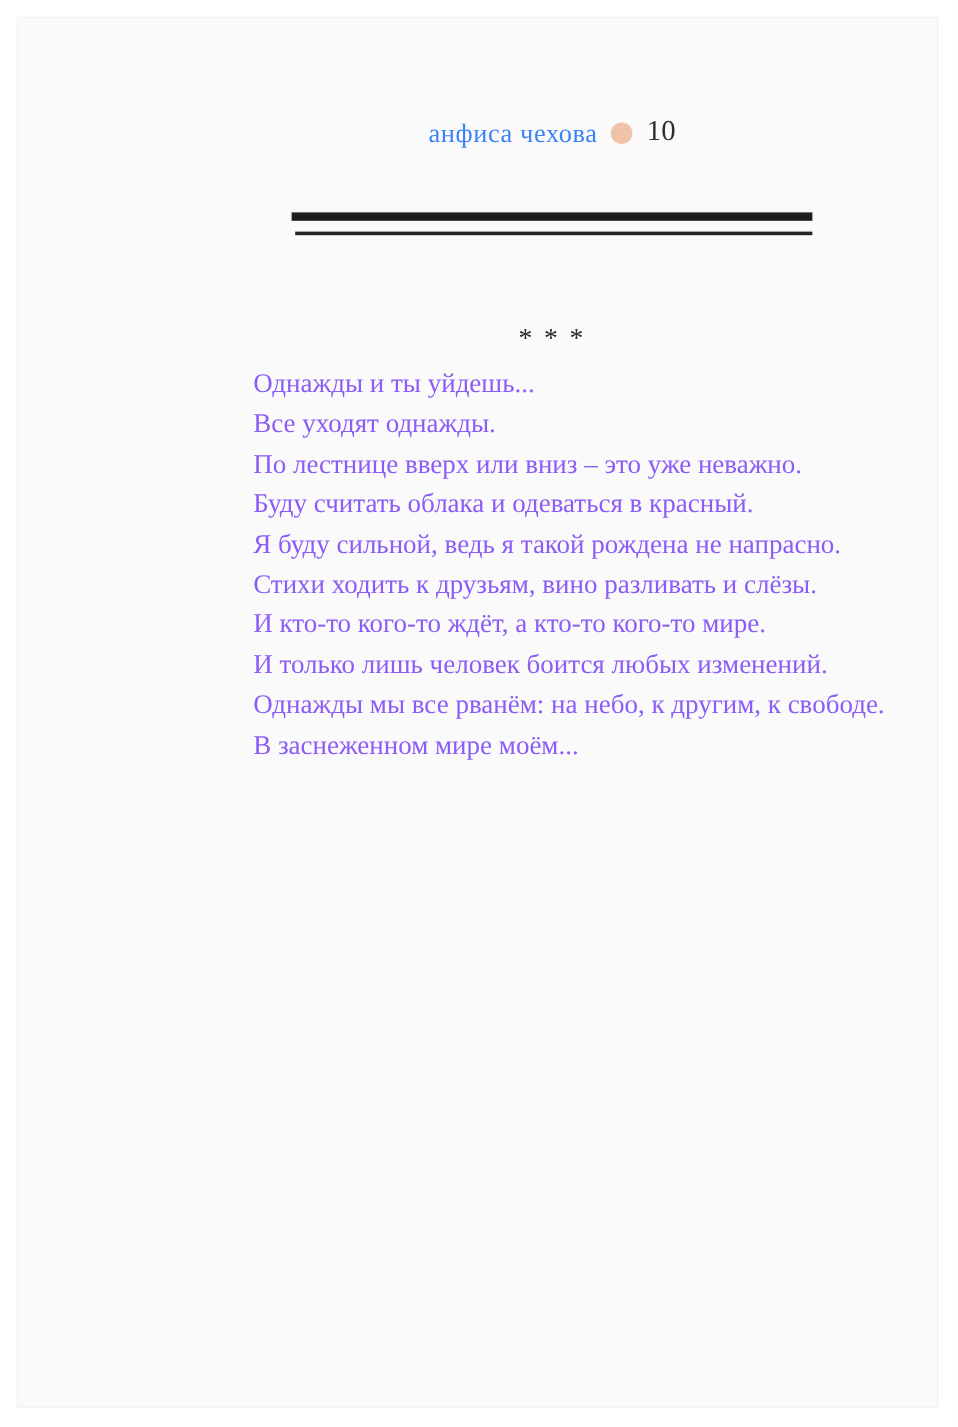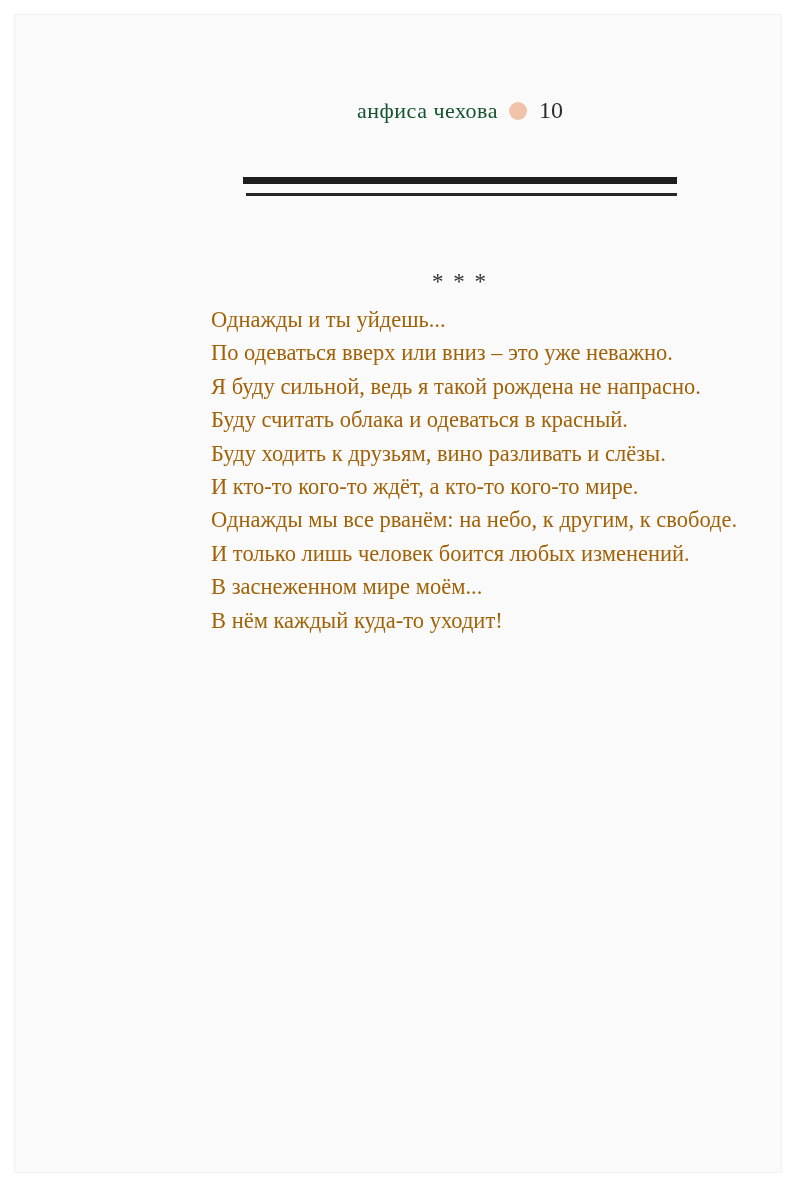--- a/index.html
+++ b/index.html
@@ -29,21 +29,21 @@
     position: absolute;
     top: 97px;
     left: 460px;
     transform: translateX(-50%);
     display: flex;
     align-items: center;
     white-space: nowrap;
   }
   .author-name {
     font-size: 22px;
-    color: #14532d;
+    color: #3b82f6;
     letter-spacing: 0.5px;
   }
   .accent-dot {
     width: 18px;
     height: 18px;
     border-radius: 50%;
     margin: 0 12px 0 11px;
     flex: 0 0 auto;
   }
   .page-number {
@@ -95,25 +95,25 @@
     <span class="author-name">анфиса чехова</span>
     <span class="accent-dot" style="background: rgb(240, 195, 168);"></span>
     <span class="page-number">10</span>
   </div>
 
   <div class="rule rule-thick" style="background: rgb(30, 30, 30);"></div>
   <div class="rule rule-thin" style="background: rgb(38, 38, 38);"></div>
 
   <div class="section-marker">* * *</div>
 
-  <div class="poem" style="color: #a16207;">
+  <div class="poem" style="color: #8b5cf6;">
       <div>Однажды и ты уйдешь...</div>
-      <div>По одеваться вверх или вниз – это уже неважно.</div>
+      <div>Все уходят однажды.</div>
+      <div>По лестнице вверх или вниз – это уже неважно.</div>
+      <div>Буду считать облака и одеваться в красный.</div>
       <div>Я буду сильной, ведь я такой рождена не напрасно.</div>
-      <div>Буду считать облака и одеваться в красный.</div>
-      <div>Буду ходить к друзьям, вино разливать и слёзы.</div>
+      <div>Стихи ходить к друзьям, вино разливать и слёзы.</div>
       <div>И кто-то кого-то ждёт, а кто-то кого-то мире.</div>
+      <div>И только лишь человек боится любых изменений.</div>
       <div>Однажды мы все рванём: на небо, к другим, к свободе.</div>
-      <div>И только лишь человек боится любых изменений.</div>
       <div>В заснеженном мире моём...</div>
-      <div>В нём каждый куда-то уходит!</div>
     </div>
 </div>
 
 </body></html>

